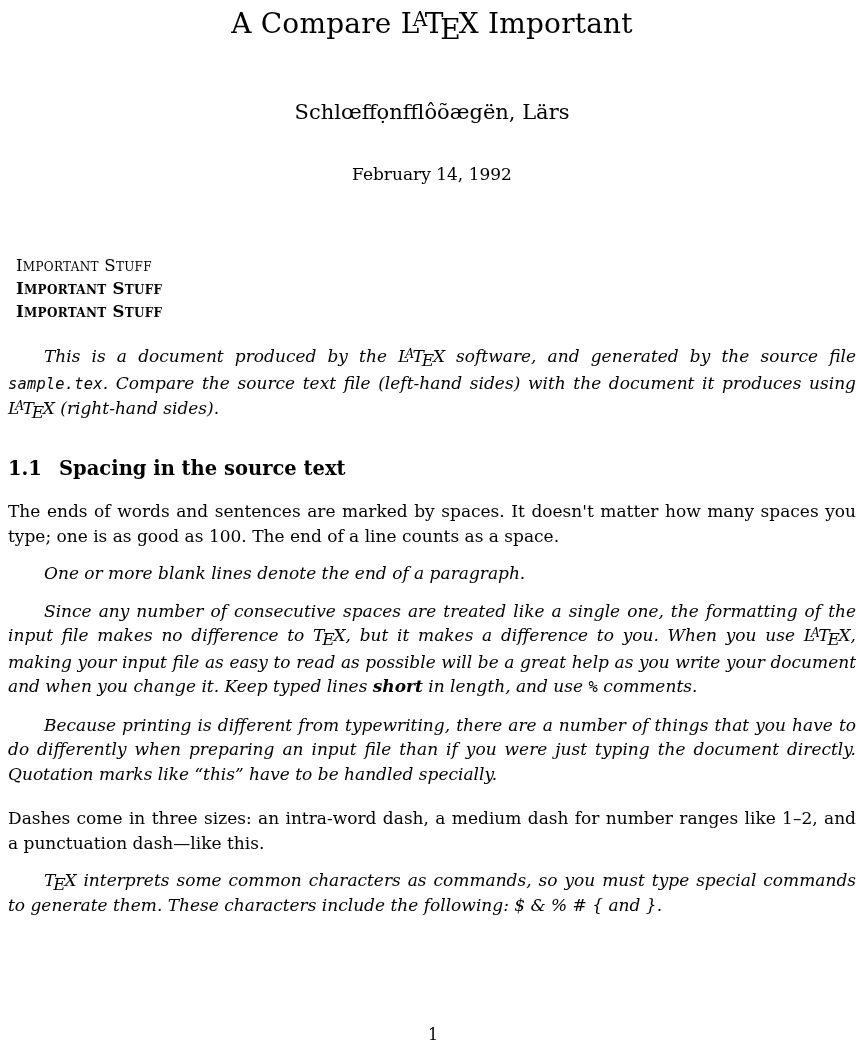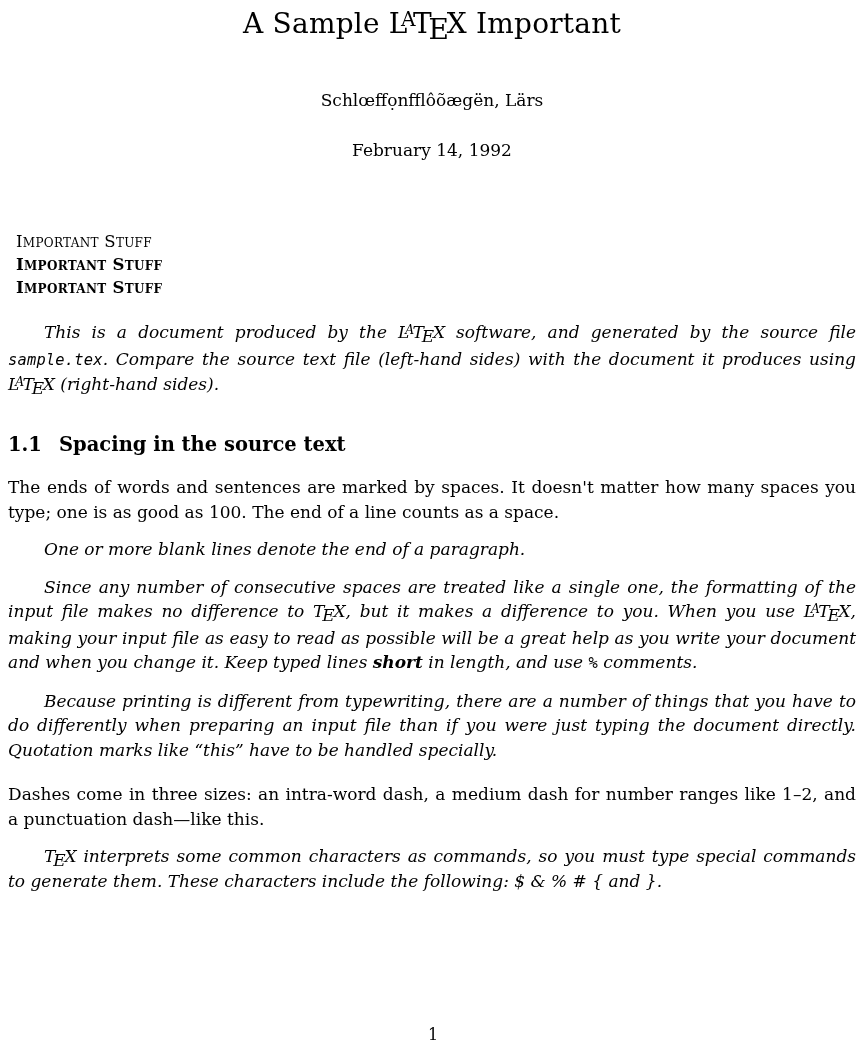--- a/index.html
+++ b/index.html
@@ -29,22 +29,22 @@
     text-align: center;
     font-size: 28px;
     line-height: 1.15;
     margin: 0;
     padding-top: 8px;
     font-weight: normal;
     letter-spacing: 0.2px;
   }
   .author-line {
     text-align: center;
-    font-size: 17px;
-    margin: 0;
+    font-size: 21px;
+    margin: 10px;
     padding-top: 50px;
   }
   .date-line {
     text-align: center;
     font-size: 17px;
     margin: 0;
     padding-top: 30px;
   }
 
   
@@ -133,21 +133,21 @@
     text-align: center;
     font-size: 16px;
   }
 </style>
 </head>
 <body>
 
 <div class="page">
 
   <div class="doc-title">
-    <span>A Sample </span><span class="logo"><span>L</span><span class="la">A</span><span>T</span><span class="te">E</span><span>X</span></span><span> Important</span>
+    <span>A Compare </span><span class="logo"><span>L</span><span class="la">A</span><span>T</span><span class="te">E</span><span>X</span></span><span> Important</span>
   </div>
 
   <div class="author-line">Schlœffọnfflôõægën, Lärs</div>
 
   <div class="date-line">February 14, 1992</div>
 
   <div class="stuff-block">
     <div class="stuff-line">Important Stuff</div>
     <div class="stuff-line bold">Important Stuff</div>
     <div class="stuff-line bold">Important Stuff</div>

